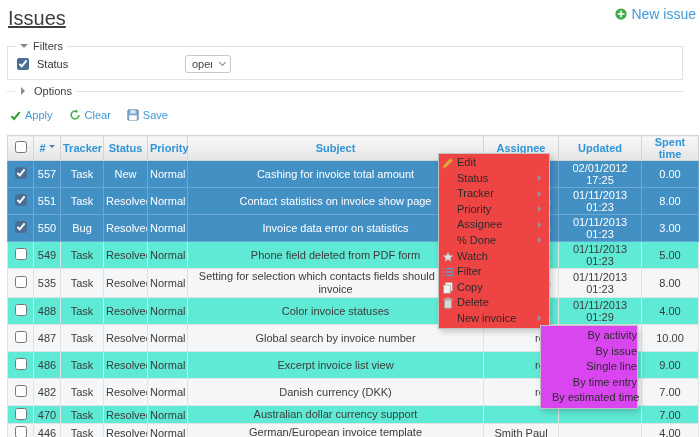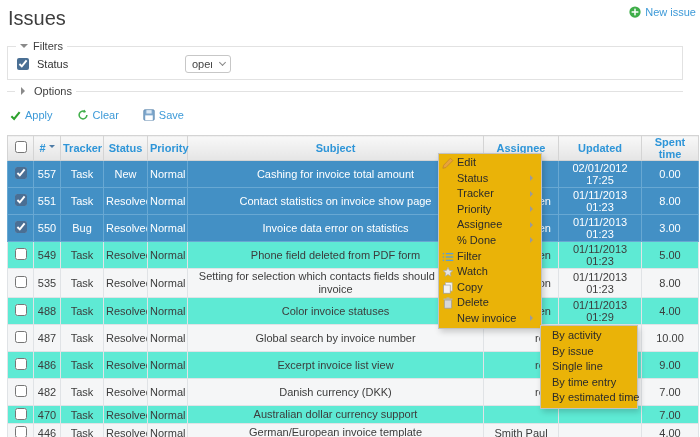--- a/index.html
+++ b/index.html
@@ -4,23 +4,23 @@
 <style>
   * { box-sizing: border-box; }
   html,body { margin:0; padding:0; }
   body {
     width:700px; height:437px; position:relative; overflow:hidden;
     background:#fff; font-family:"Liberation Sans", sans-serif; color:#333;
   }
   a { text-decoration:none; }
 
   
-  h1.page-title { margin:0; padding:6px 0 0 8px; font-size:20px; line-height:24px; font-weight:normal; color:#3e3e3e; }
+  h1.page-title { margin:0; padding:6px 0 0 8px; font-size:20px; line-height:24px; font-weight:normal; color:#3e3e3e;text-decoration:underline; }
   .new-issue-link {
-    position:absolute; top:6px; right:4px; font-size:11px; color:#3d9ad8;
+    position:absolute; top:6px; right:4px; font-size:14px; color:#3d9ad8;
     display:flex; align-items:center; gap:4px; cursor:pointer;
   }
 
   
   fieldset { margin:10px 17px 0 7px; border:1px solid #e2e2e2; padding:2px 8px 6px 8px; }
   fieldset legend { font-size:11px; color:#3e3e3e; padding:0 4px; display:flex; align-items:center; gap:5px; cursor:pointer; }
   fieldset.collapsed { border-width:1px 0 0 0; margin-top:5px; padding:0 8px; height:10px; }
   .tri-down { width:0;height:0;border:4px solid transparent;border-top-color:#8a8a8a;margin-top:3px; }
   .tri-right { width:0;height:0;border:4px solid transparent;border-left-color:#8a8a8a;margin-left:2px; }
 
@@ -34,21 +34,21 @@
     font-family:"Liberation Sans", sans-serif; font-size:11px; color:#444;
     height:18px; padding:0 18px 0 6px;
   }
   select.op-select { width:46px; }
   select.addfilter-select { width:230px; }
   .sel-caret { position:absolute; right:6px; top:5px; width:5px; height:5px;
     border-right:1.5px solid #888; border-bottom:1.5px solid #888; transform:rotate(45deg); pointer-events:none; }
   .add-filter-group { margin-left:auto; display:flex; align-items:center; gap:6px; }
 
   
-  .toolbar { display:flex; align-items:center; gap:24px; margin:12px 0 0 10px; font-size:11px; }
+  .toolbar { display:flex; align-items:center; gap:16px; margin:12px 0 0 10px; font-size:11px; }
   .toolbar a { color:#3d9ad8; display:flex; align-items:center; gap:4px; cursor:pointer; }
 
   
   table.issues { border-collapse:collapse; table-layout:fixed; width:691px; margin:14px 0 0 7px; font-size:11px; }
   table.issues th {
     height:19px; background:linear-gradient(#f8f8f8,#e5e5e5);
     border:1px solid #d4d4d4; color:#2e95d8; font-weight:bold; text-align:center; padding:0 2px;
   }
   table.issues td {
     height:18px; border:1px solid #e0e3e6; background:#fff; text-align:center;
@@ -58,31 +58,31 @@
   tr.even td { background:#5eead4; }
   tr.selected td { background:#4390c5; color:#fff; border-color:#68a8d3; }
   td.subject { text-align:left; padding:1px 6px; white-space:pre-line; line-height:13px; }
   td.assignee.frag { text-align:right; padding-right:7px; }
   th .sort-arrow { display:inline-block; width:0;height:0; margin-left:3px;
     border:3.5px solid transparent; border-top-color:#4d7ba5; vertical-align:middle; margin-bottom:2px; }
   input[type=checkbox] { accent-color:#4a6f94; }
 
   
   .context-menu {
-    position:absolute; left:438px; top:153px; width:104px; z-index:5;
-    background:#eab308; border:1px solid #c2c2c2; box-shadow:2px 3px 6px rgba(0,0,0,.18); padding:1px 0;
+    position:absolute; left:438px; top:153px; width:112px; z-index:5;
+    background:#ef4444; border:1px solid #c2c2c2; box-shadow:2px 3px 6px rgba(0,0,0,.18); padding:1px 0;
   }
   .menu-item { position:relative; height:15.6px; line-height:15.6px; padding-left:18px;
     font-size:11px; color:#2b2b2b; cursor:pointer; white-space:nowrap; }
   .menu-item .mi-icon { position:absolute; left:3px; top:2px; width:12px; height:12px; }
   .menu-item .mi-arrow { position:absolute; right:5px; top:4.5px; width:0; height:0;
     border:3.5px solid transparent; border-left-color:#9a9a9a; }
   .submenu {
     position:absolute; left:540px; top:325px; width:98px; z-index:6;
-    background:#eab308; border:1px solid #c2c2c2; box-shadow:2px 3px 6px rgba(0,0,0,.18); padding:2px 0;
+    background:#d946ef; border:1px solid #c2c2c2; box-shadow:2px 3px 6px rgba(0,0,0,.18); padding:2px 0;text-align:right;
   }
   .submenu-item { height:15.6px; line-height:15.6px; padding-left:11px; font-size:11px; color:#2b2b2b; cursor:pointer; white-space:nowrap; }
 </style>
 </head>
 <body>
 
 <h1 class="page-title">Issues</h1>
 
 <a class="new-issue-link">
   <span style="display:flex;">
@@ -303,32 +303,32 @@
 <div class="context-menu">
     <div class="menu-item"><span class="mi-icon"><svg width="12" height="12" viewBox="0 0 16 16">
           <path d="M11.2 1.6l3.2 3.2L5.2 14l-4 1 1-4z" fill="#e8a33d" stroke="#b97d2a" stroke-width="0.8"></path>
         </svg></span><span>Edit</span></div>
     <div class="menu-item"><span>Status</span><span class="mi-arrow"></span></div>
     <div class="menu-item"><span>Tracker</span><span class="mi-arrow"></span></div>
     <div class="menu-item"><span>Priority</span><span class="mi-arrow"></span></div>
     <div class="menu-item"><span>Assignee</span><span class="mi-arrow"></span></div>
     <div class="menu-item"><span>% Done</span><span class="mi-arrow"></span></div>
     <div class="menu-item"><span class="mi-icon"><svg width="12" height="12" viewBox="0 0 16 16">
+          <path d="M8 1.8l1.9 4 4.4.5-3.3 3 .9 4.3L8 11.4l-3.9 2.2.9-4.3-3.3-3 4.4-.5z" fill="#e3e3e3" stroke="#a8a8a8"></path>
+        </svg></span><span>Watch</span></div>
+    <div class="menu-item"><span class="mi-icon"><svg width="12" height="12" viewBox="0 0 16 16">
           <g stroke="#5a9fd4" stroke-width="1.8">
             <line x1="1" y1="3.5" x2="2.8" y2="3.5"></line>
             <line x1="5" y1="3.5" x2="15" y2="3.5"></line>
             <line x1="1" y1="8" x2="2.8" y2="8"></line>
             <line x1="5" y1="8" x2="15" y2="8"></line>
             <line x1="1" y1="12.5" x2="2.8" y2="12.5"></line>
             <line x1="5" y1="12.5" x2="15" y2="12.5"></line>
           </g>
         </svg></span><span>Filter</span></div>
-    <div class="menu-item"><span class="mi-icon"><svg width="12" height="12" viewBox="0 0 16 16">
-          <path d="M8 1.8l1.9 4 4.4.5-3.3 3 .9 4.3L8 11.4l-3.9 2.2.9-4.3-3.3-3 4.4-.5z" fill="#e3e3e3" stroke="#a8a8a8"></path>
-        </svg></span><span>Watch</span></div>
     <div class="menu-item"><span class="mi-icon"><svg width="12" height="12" viewBox="0 0 16 16">
           <rect x="4.5" y="1" width="9" height="11" fill="#fff" stroke="#b5b5b5"></rect>
           <rect x="2" y="4" width="9" height="11" fill="#f2f2f2" stroke="#9d9d9d"></rect>
         </svg></span><span>Copy</span></div>
     <div class="menu-item"><span class="mi-icon"><svg width="12" height="12" viewBox="0 0 16 16">
           <rect x="3.2" y="4" width="9.6" height="11" rx="1" fill="#d6d6d6" stroke="#9a9a9a"></rect>
           <rect x="2" y="2" width="12" height="1.8" fill="#b5b5b5"></rect>
           <rect x="6" y="0.6" width="4" height="1.8" fill="#b5b5b5"></rect>
         </svg></span><span>Delete</span></div>
     <div class="menu-item"><span>New invoice</span><span class="mi-arrow"></span></div>

